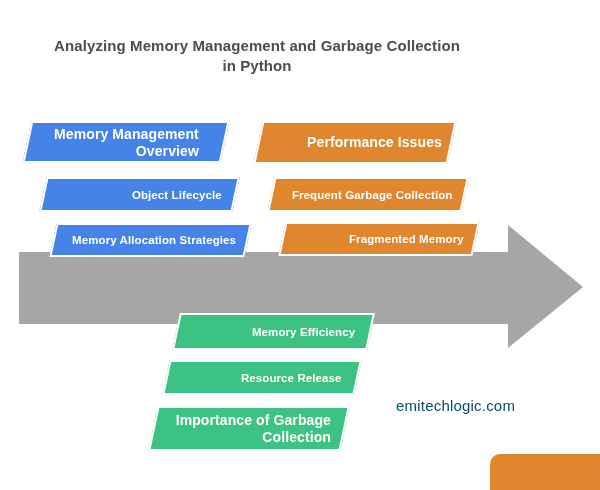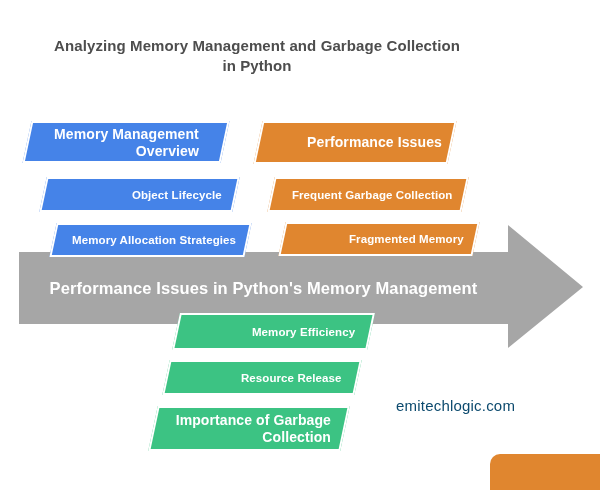--- a/index.html
+++ b/index.html
@@ -89,21 +89,20 @@
   <div class="para orange big s-o1">
     <div class="lbl">Performance Issues</div>
   </div>
   <div class="para orange s-o2">
     <div class="lbl">Frequent Garbage Collection</div>
   </div>
   <div class="para orange s-o3">
     <div class="lbl">Fragmented Memory</div>
   </div>
 
-  <div class="arrow-label">Performance Issues in Python's Memory Management</div>
 
   <div class="para green s-g1">
     <div class="lbl">Memory Efficiency</div>
   </div>
   <div class="para green s-g2">
     <div class="lbl">Resource Release</div>
   </div>
   <div class="para green big s-g3">
     <div class="lbl">Importance of Garbage Collection</div>
   </div>

